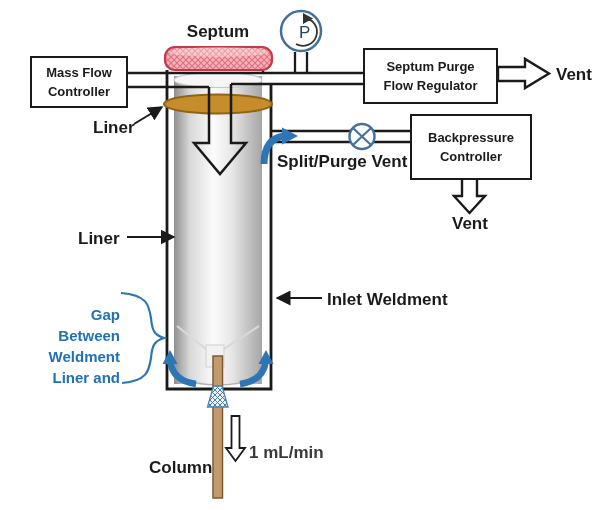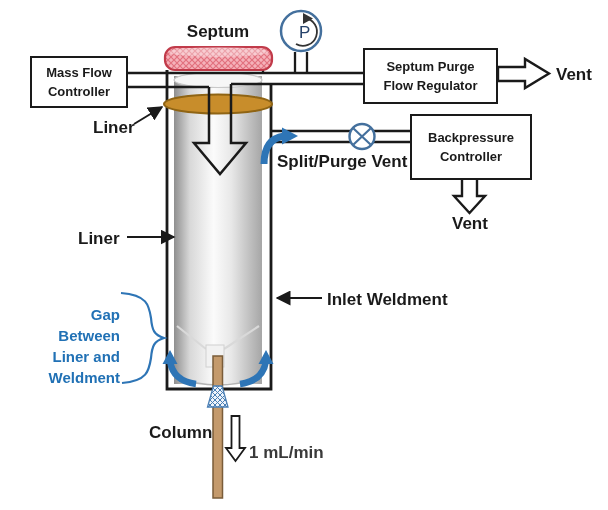--- a/index.html
+++ b/index.html
@@ -131,20 +131,20 @@
   <div class="lbl" style="left:299px;top:23px;font-weight:normal;color:#26436b;">P</div>
   <div class="lbl" style="left:556px;top:65px;">Vent</div>
   <div class="lbl" style="left:93px;top:118px;">Liner</div>
   <div class="lbl" style="left:277px;top:152px;">Split/Purge Vent</div>
   <div class="lbl" style="left:452px;top:214px;">Vent</div>
   <div class="lbl" style="left:78px;top:229px;">Liner</div>
   <div class="lbl" style="left:327px;top:290px;">Inlet Weldment</div>
 
   <div class="blue-lbl" style="left:26px;top:304px;width:94px;">
     <span style="display:block;">Gap Between</span>
+    <span style="display:block;">Weldment</span>
     <span style="display:block;">Liner and</span>
-    <span style="display:block;">Weldment</span>
   </div>
 
-  <div class="lbl" style="left:149px;top:423px;">Column</div>
+  <div class="lbl" style="left:149px;top:458px;">Column</div>
   <div class="lbl plain" style="left:249px;top:443px;">1 mL/min</div>
 
 </div>
 
 </body></html>

